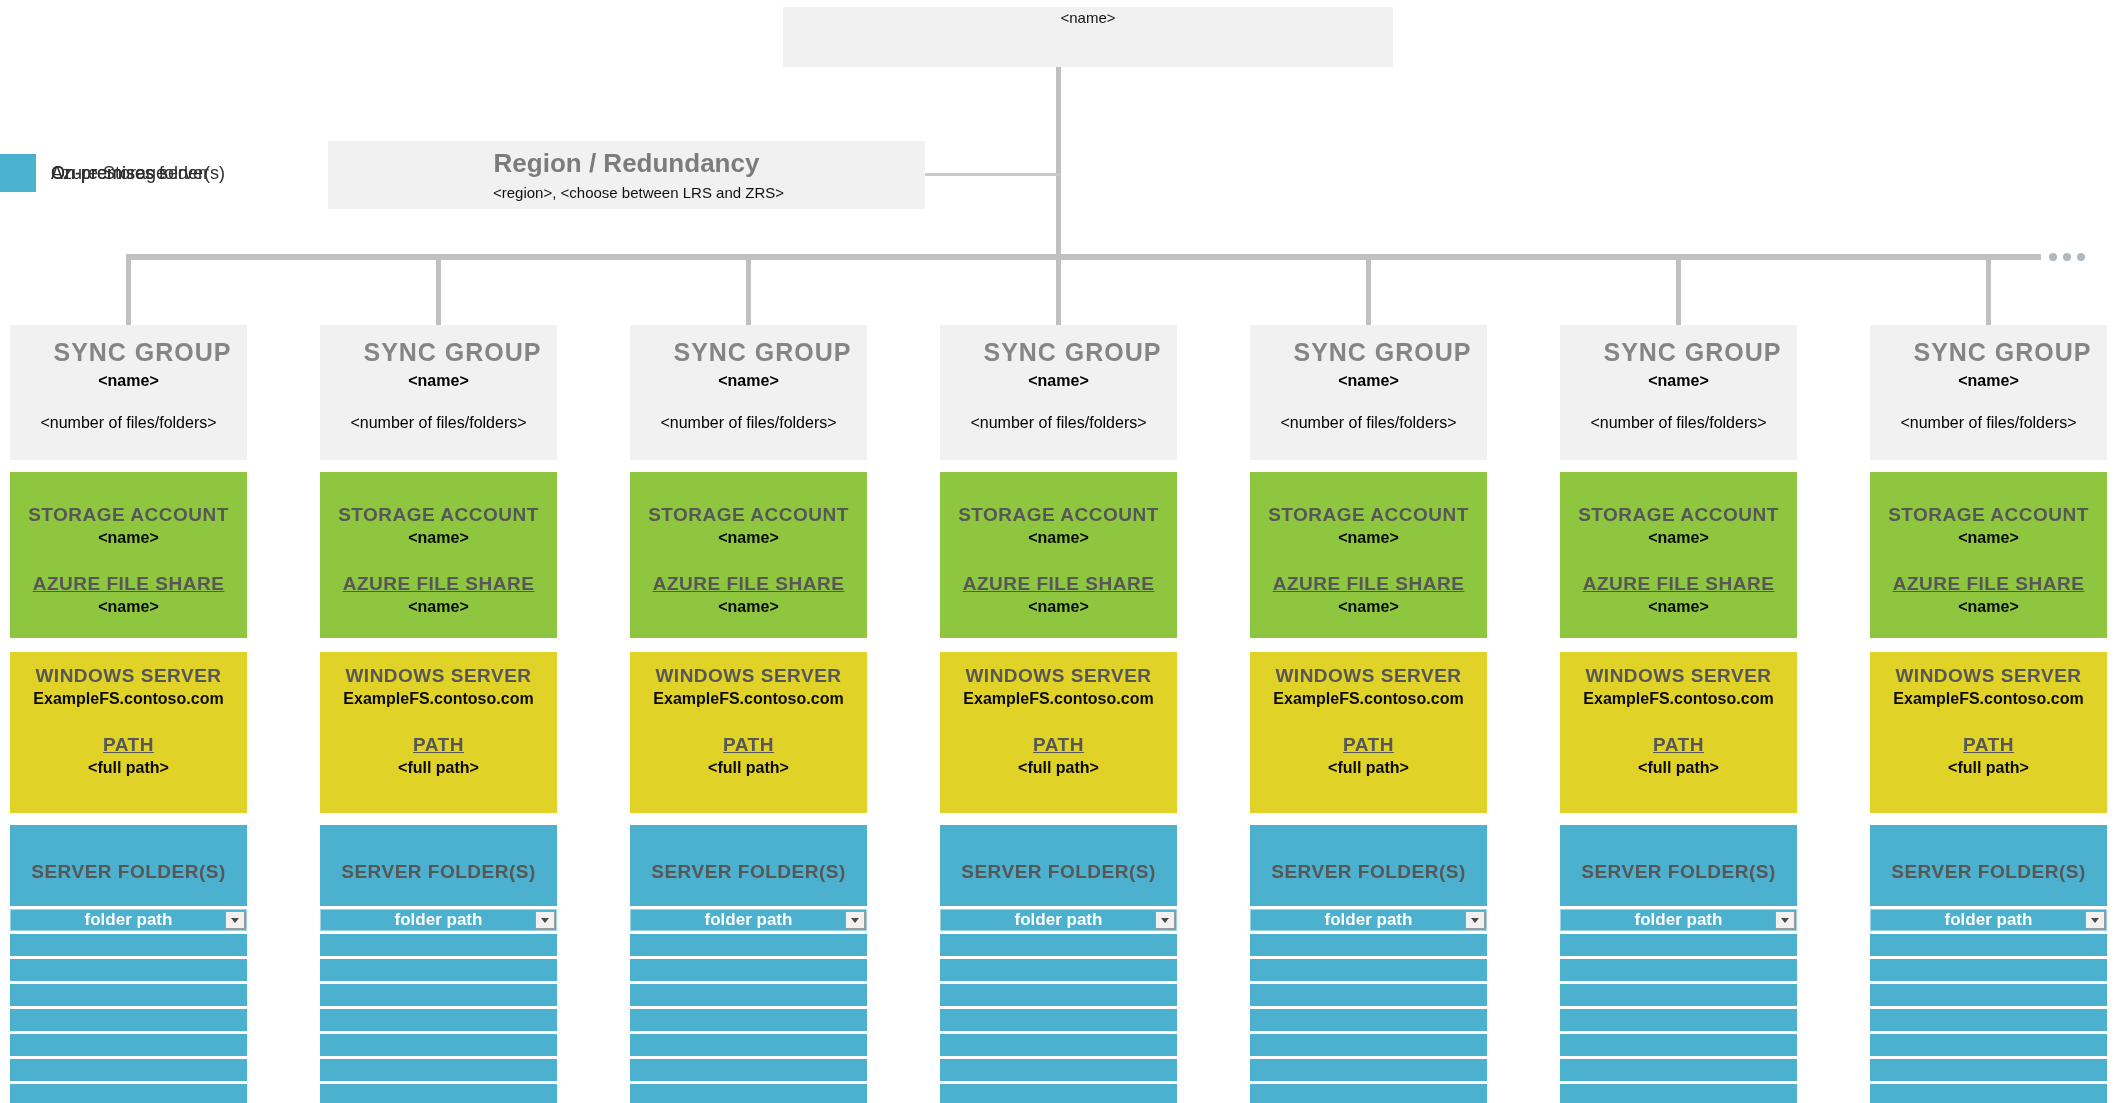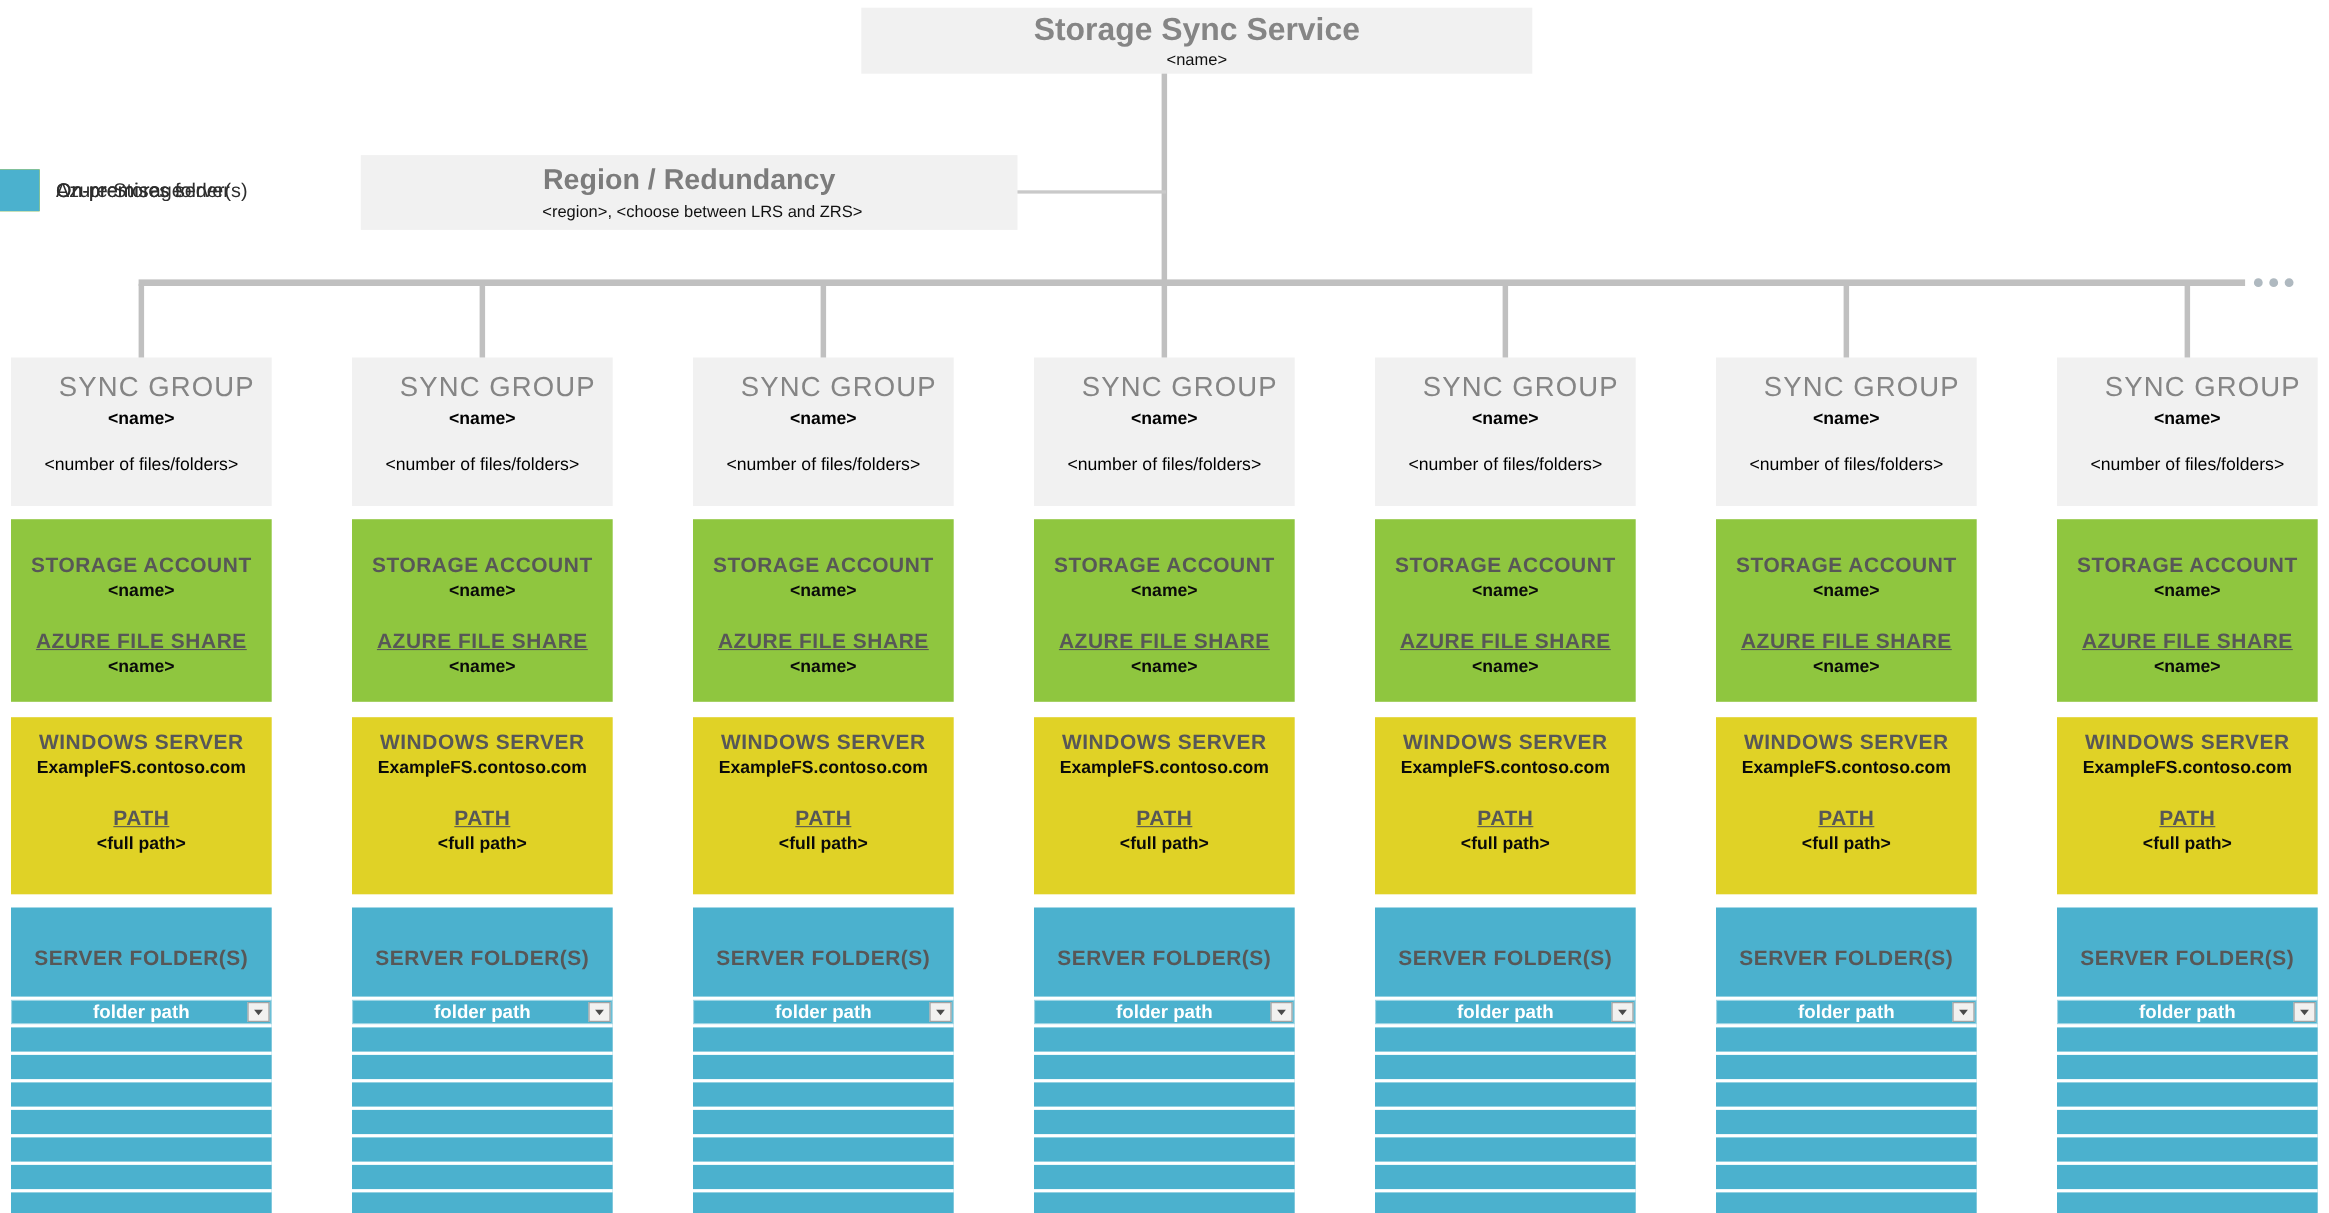--- a/index.html
+++ b/index.html
@@ -29,21 +29,21 @@
   .legend-item:nth-of-type(3){left:1748px;}
   .swatch{width:36px;height:38px;margin-right:15px;flex:0 0 auto;}
   .legend-label{font-size:18px;color:#2E2E2E;white-space:nowrap;}
   
   .columns{position:absolute;left:0;top:325px;width:2117px;box-sizing:border-box;
            padding:0 10px;display:flex;justify-content:space-between;}
   .column{position:relative;width:237px;display:flex;flex-direction:column;}
   .drop{position:absolute;top:-67px;left:116px;width:5px;height:67px;background:var(--connector,#C0C0C0);}
   .cbox{text-align:center;box-sizing:border-box;}
   .sync{height:135px;background:var(--box-bg,#F1F1F1);}
-  .sync-title{font-size:25px;font-weight:normal;letter-spacing:1px;color:var(--gray-title,#858585);padding-top:13px;white-space:nowrap;margin-left:28px;}
+  .sync-title{font-size:25px;font-weight:bold;letter-spacing:1px;color:var(--gray-title,#858585);padding-top:13px;white-space:nowrap;margin-left:28px;}
   .sync-name{font-size:16px;font-weight:bold;color:#000;margin-top:5px;}
   .sync-count{font-size:16px;color:#000;margin-top:24px;white-space:nowrap;}
   .green{height:166px;background:var(--green,#8FC63F);margin-top:12px;padding-top:32px;}
   .yellow{height:161px;background:var(--yellow,#E0D226);margin-top:14px;padding-top:13px;}
   .teal{height:289px;background:var(--teal,#4BB1CE);margin-top:12px;}
   .cbl{font-size:19px;font-weight:bold;color:var(--dark-label,#575757);letter-spacing:.5px;white-space:nowrap;}
   .cbv{font-size:16px;font-weight:bold;color:#0a0a0a;margin-top:3px;white-space:nowrap;}
   .g2{margin-top:26px;text-decoration:underline;}
   .teal-head{font-size:19px;font-weight:bold;color:var(--dark-label,#575757);letter-spacing:.5px;padding-top:36px;height:45px;box-sizing:content-box;}
   .folder-row{height:22px;border-top:3px solid #fff;position:relative;}
@@ -61,21 +61,20 @@
   <div class="line main-drop"></div>
   <div class="line main-rail"></div>
   <div class="line region-link"></div>
   <div class="dots">
     <span class="dot"></span>
     <span class="dot"></span>
     <span class="dot"></span>
   </div>
 
   <div class="hbox service">
-    <div class="hbox-title">Storage Sync Service</div>
     <div class="hbox-value">&lt;name&gt;</div>
   </div>
 
   <div class="hbox region">
     <div class="hbox-title">Region / Redundancy</div>
     <div class="hbox-value">&lt;region&gt;, &lt;choose between LRS and ZRS&gt;</div>
   </div>
 
   <div class="legend-item">
     <span class="swatch" style="background: rgb(143, 198, 63);"></span>

